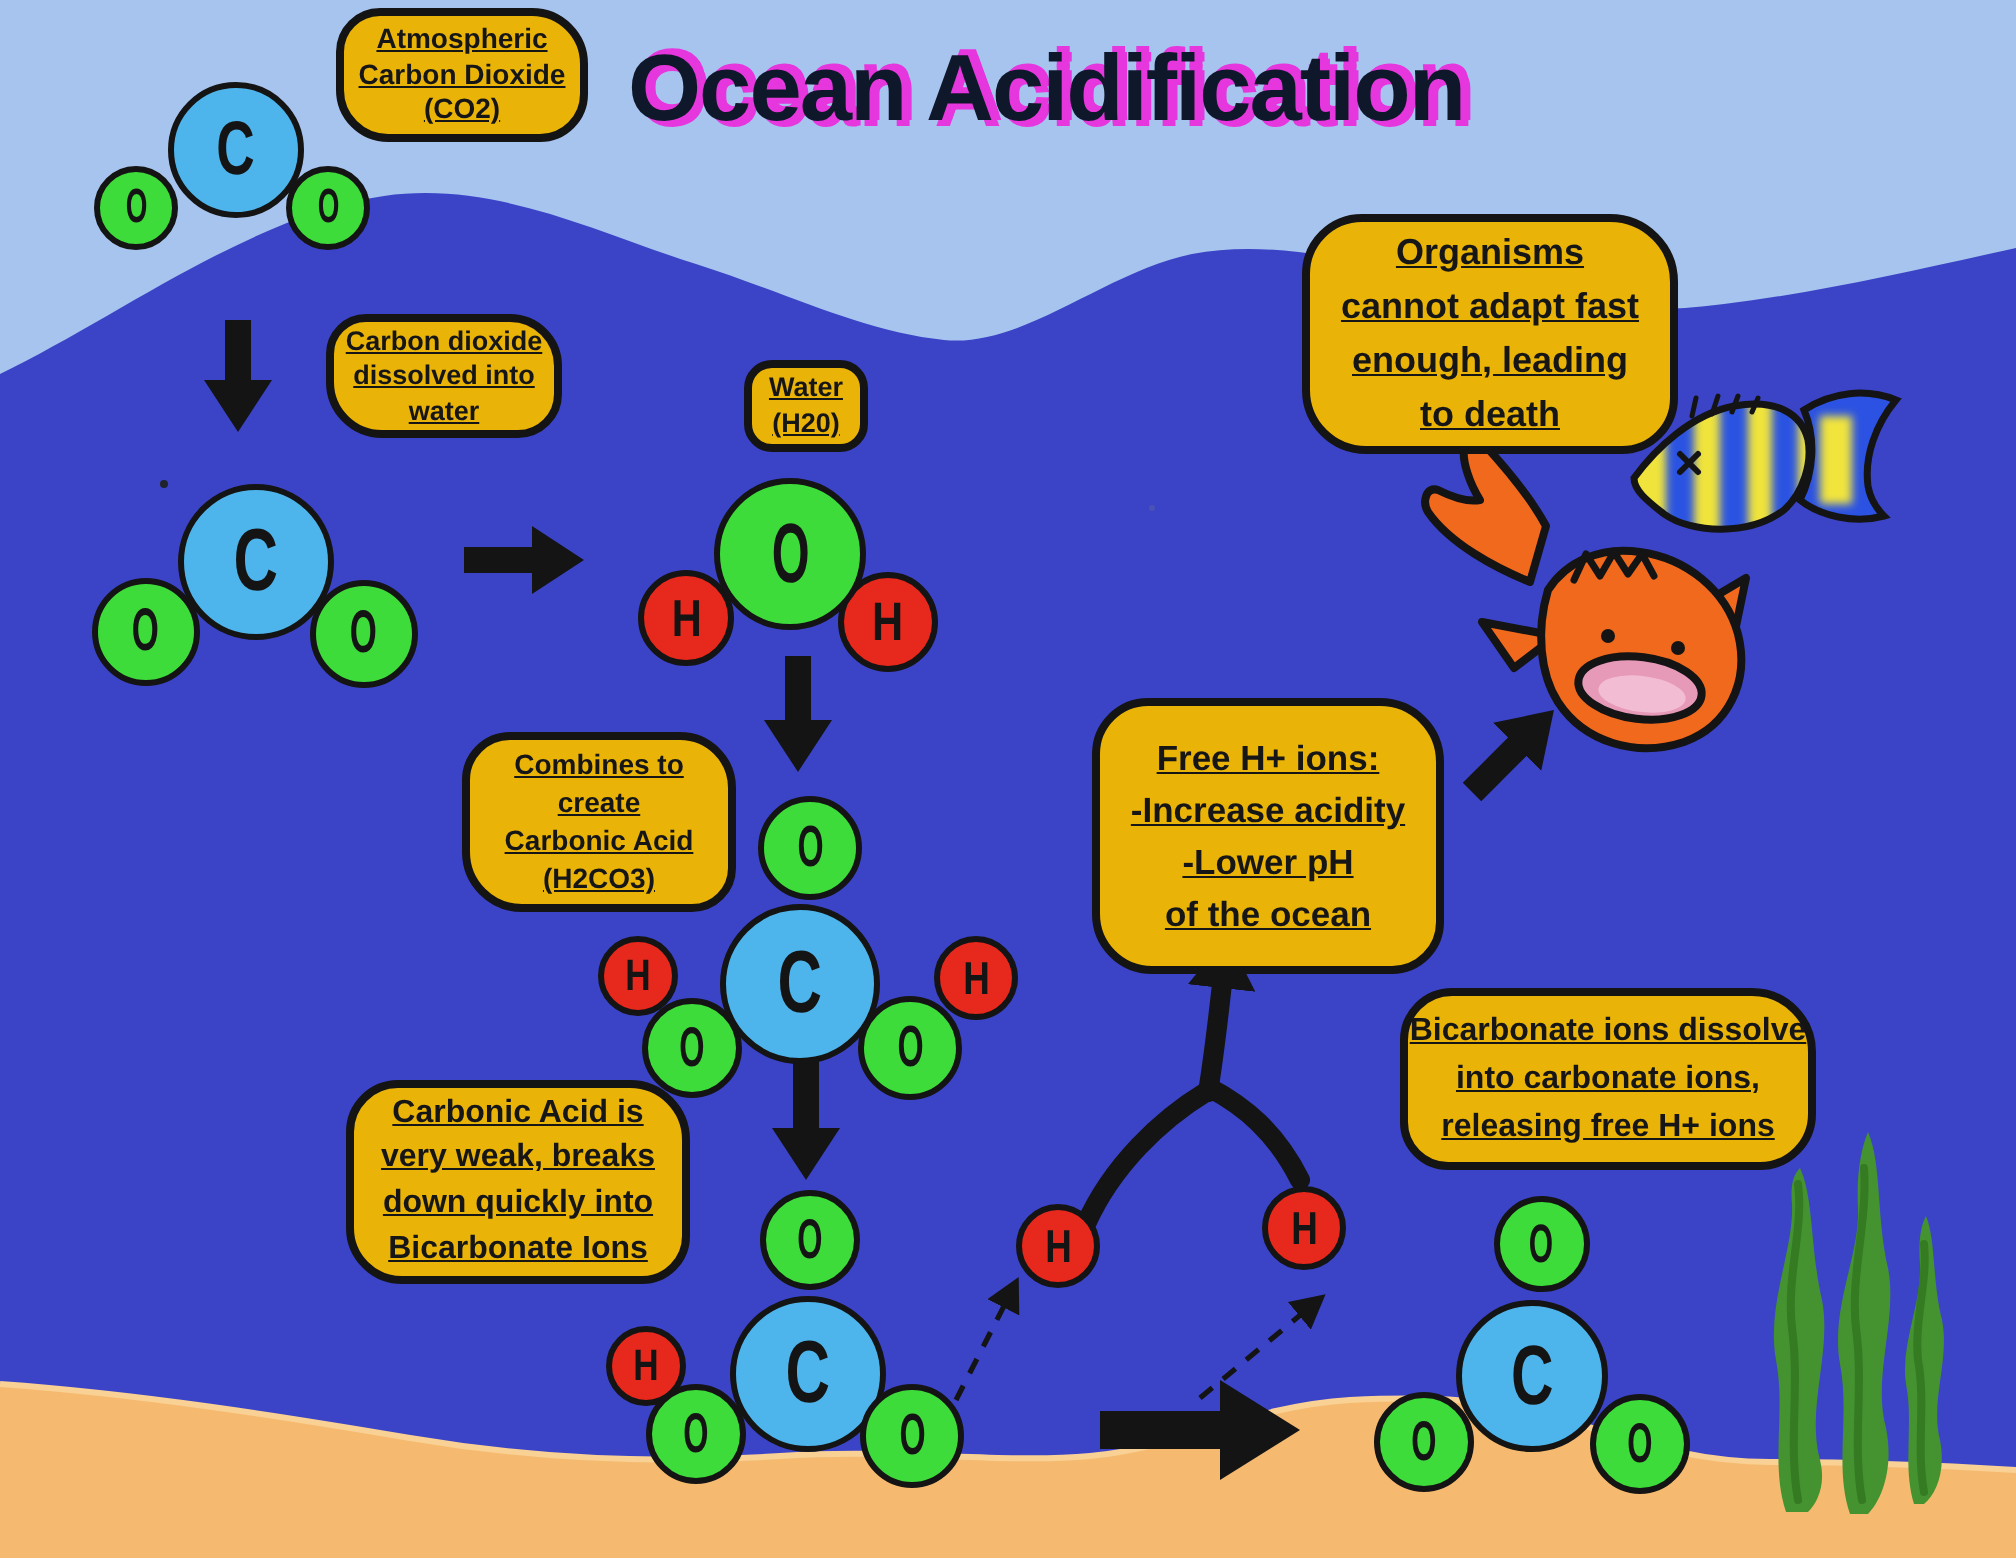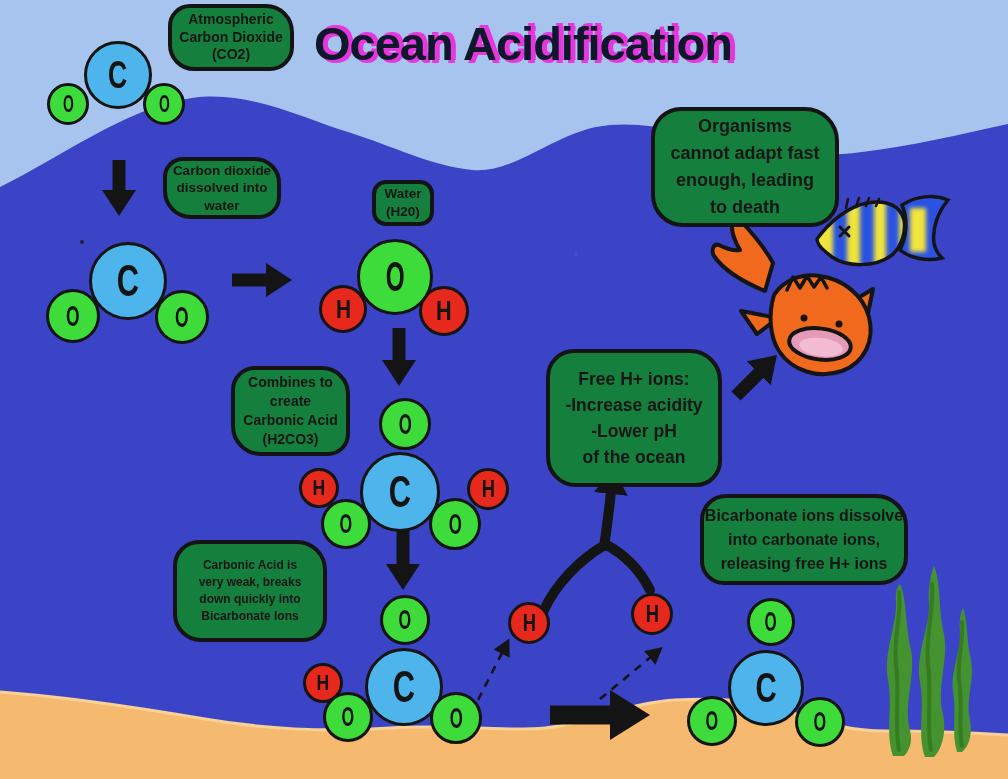--- a/index.html
+++ b/index.html
@@ -12,23 +12,23 @@
   .molecule{position:absolute;inset:0;pointer-events:none;}
   .atom{position:absolute;border-radius:50%;border:3px solid #141414;box-sizing:border-box;
         display:flex;align-items:center;justify-content:center;font-weight:bold;color:#141414;}
   .atom.c{background:#4db5ec;}
   .atom.o{background:#3edc3a;}
   .atom.h{background:#e7281c;}
   .glyph{display:inline-block;}
   .c .glyph{transform:scaleX(.70);}
   .o .glyph{transform:scaleX(.58);}
   .h .glyph{transform:scaleX(.80);}
-  .bubble{position:absolute;background:#15803d;border:4px solid #141414;box-sizing:border-box;
+  .bubble{position:absolute;background:#eab308;border:4px solid #141414;box-sizing:border-box;
           display:flex;flex-direction:column;align-items:center;justify-content:center;
-          text-align:center;font-weight:bold;color:#161616;padding:4px 6px;}
+          text-align:center;font-weight:bold;color:#161616;padding:4px 6px;text-decoration:underline;}
   .bubble .ln{white-space:nowrap;}
 </style>
 </head>
 <body>
 
 <div class="canvas">
 
   <svg class="bg" viewBox="0 0 1008 779">
     <defs>
       <marker id="head" markerUnits="userSpaceOnUse" markerWidth="26" markerHeight="34" viewBox="0 0 26 34" refX="2" refY="17" orient="auto">
@@ -238,28 +238,28 @@
     <div class="ln">Carbon dioxide</div>
     <div class="ln">dissolved into</div>
     <div class="ln">water</div>
   </div>
 
   <div class="bubble" style="left:372px;top:180px;width:62px;height:46px;font-size:13.5px;line-height:1.3;border-radius:14px">
     <div class="ln">Water</div>
     <div class="ln">(H20)</div>
   </div>
 
-  <div class="bubble" style="left:231px;top:366px;width:119px;height:90px;font-size:14px;line-height:1.35;border-radius:24px 28px 22px 30px">
+  <div class="bubble" style="left:231px;top:366px;width:137px;height:90px;font-size:14px;line-height:1.35;border-radius:24px 28px 22px 30px">
     <div class="ln">Combines to</div>
     <div class="ln">create</div>
     <div class="ln">Carbonic Acid</div>
     <div class="ln">(H2CO3)</div>
   </div>
 
-  <div class="bubble" style="left:173px;top:540px;width:154px;height:102px;font-size:12px;line-height:1.42;border-radius:26px 30px 24px 28px">
+  <div class="bubble" style="left:173px;top:540px;width:172px;height:102px;font-size:16px;line-height:1.42;border-radius:26px 30px 24px 28px">
     <div class="ln">Carbonic Acid is</div>
     <div class="ln">very weak, breaks</div>
     <div class="ln">down quickly  into</div>
     <div class="ln">Bicarbonate Ions</div>
   </div>
 
   <div class="bubble" style="left:546px;top:349px;width:176px;height:138px;font-size:17.5px;line-height:1.5;border-radius:28px 32px 26px 30px">
     <div class="ln">Free H+ ions:</div>
     <div class="ln">-Increase acidity</div>
     <div class="ln">-Lower pH</div>

